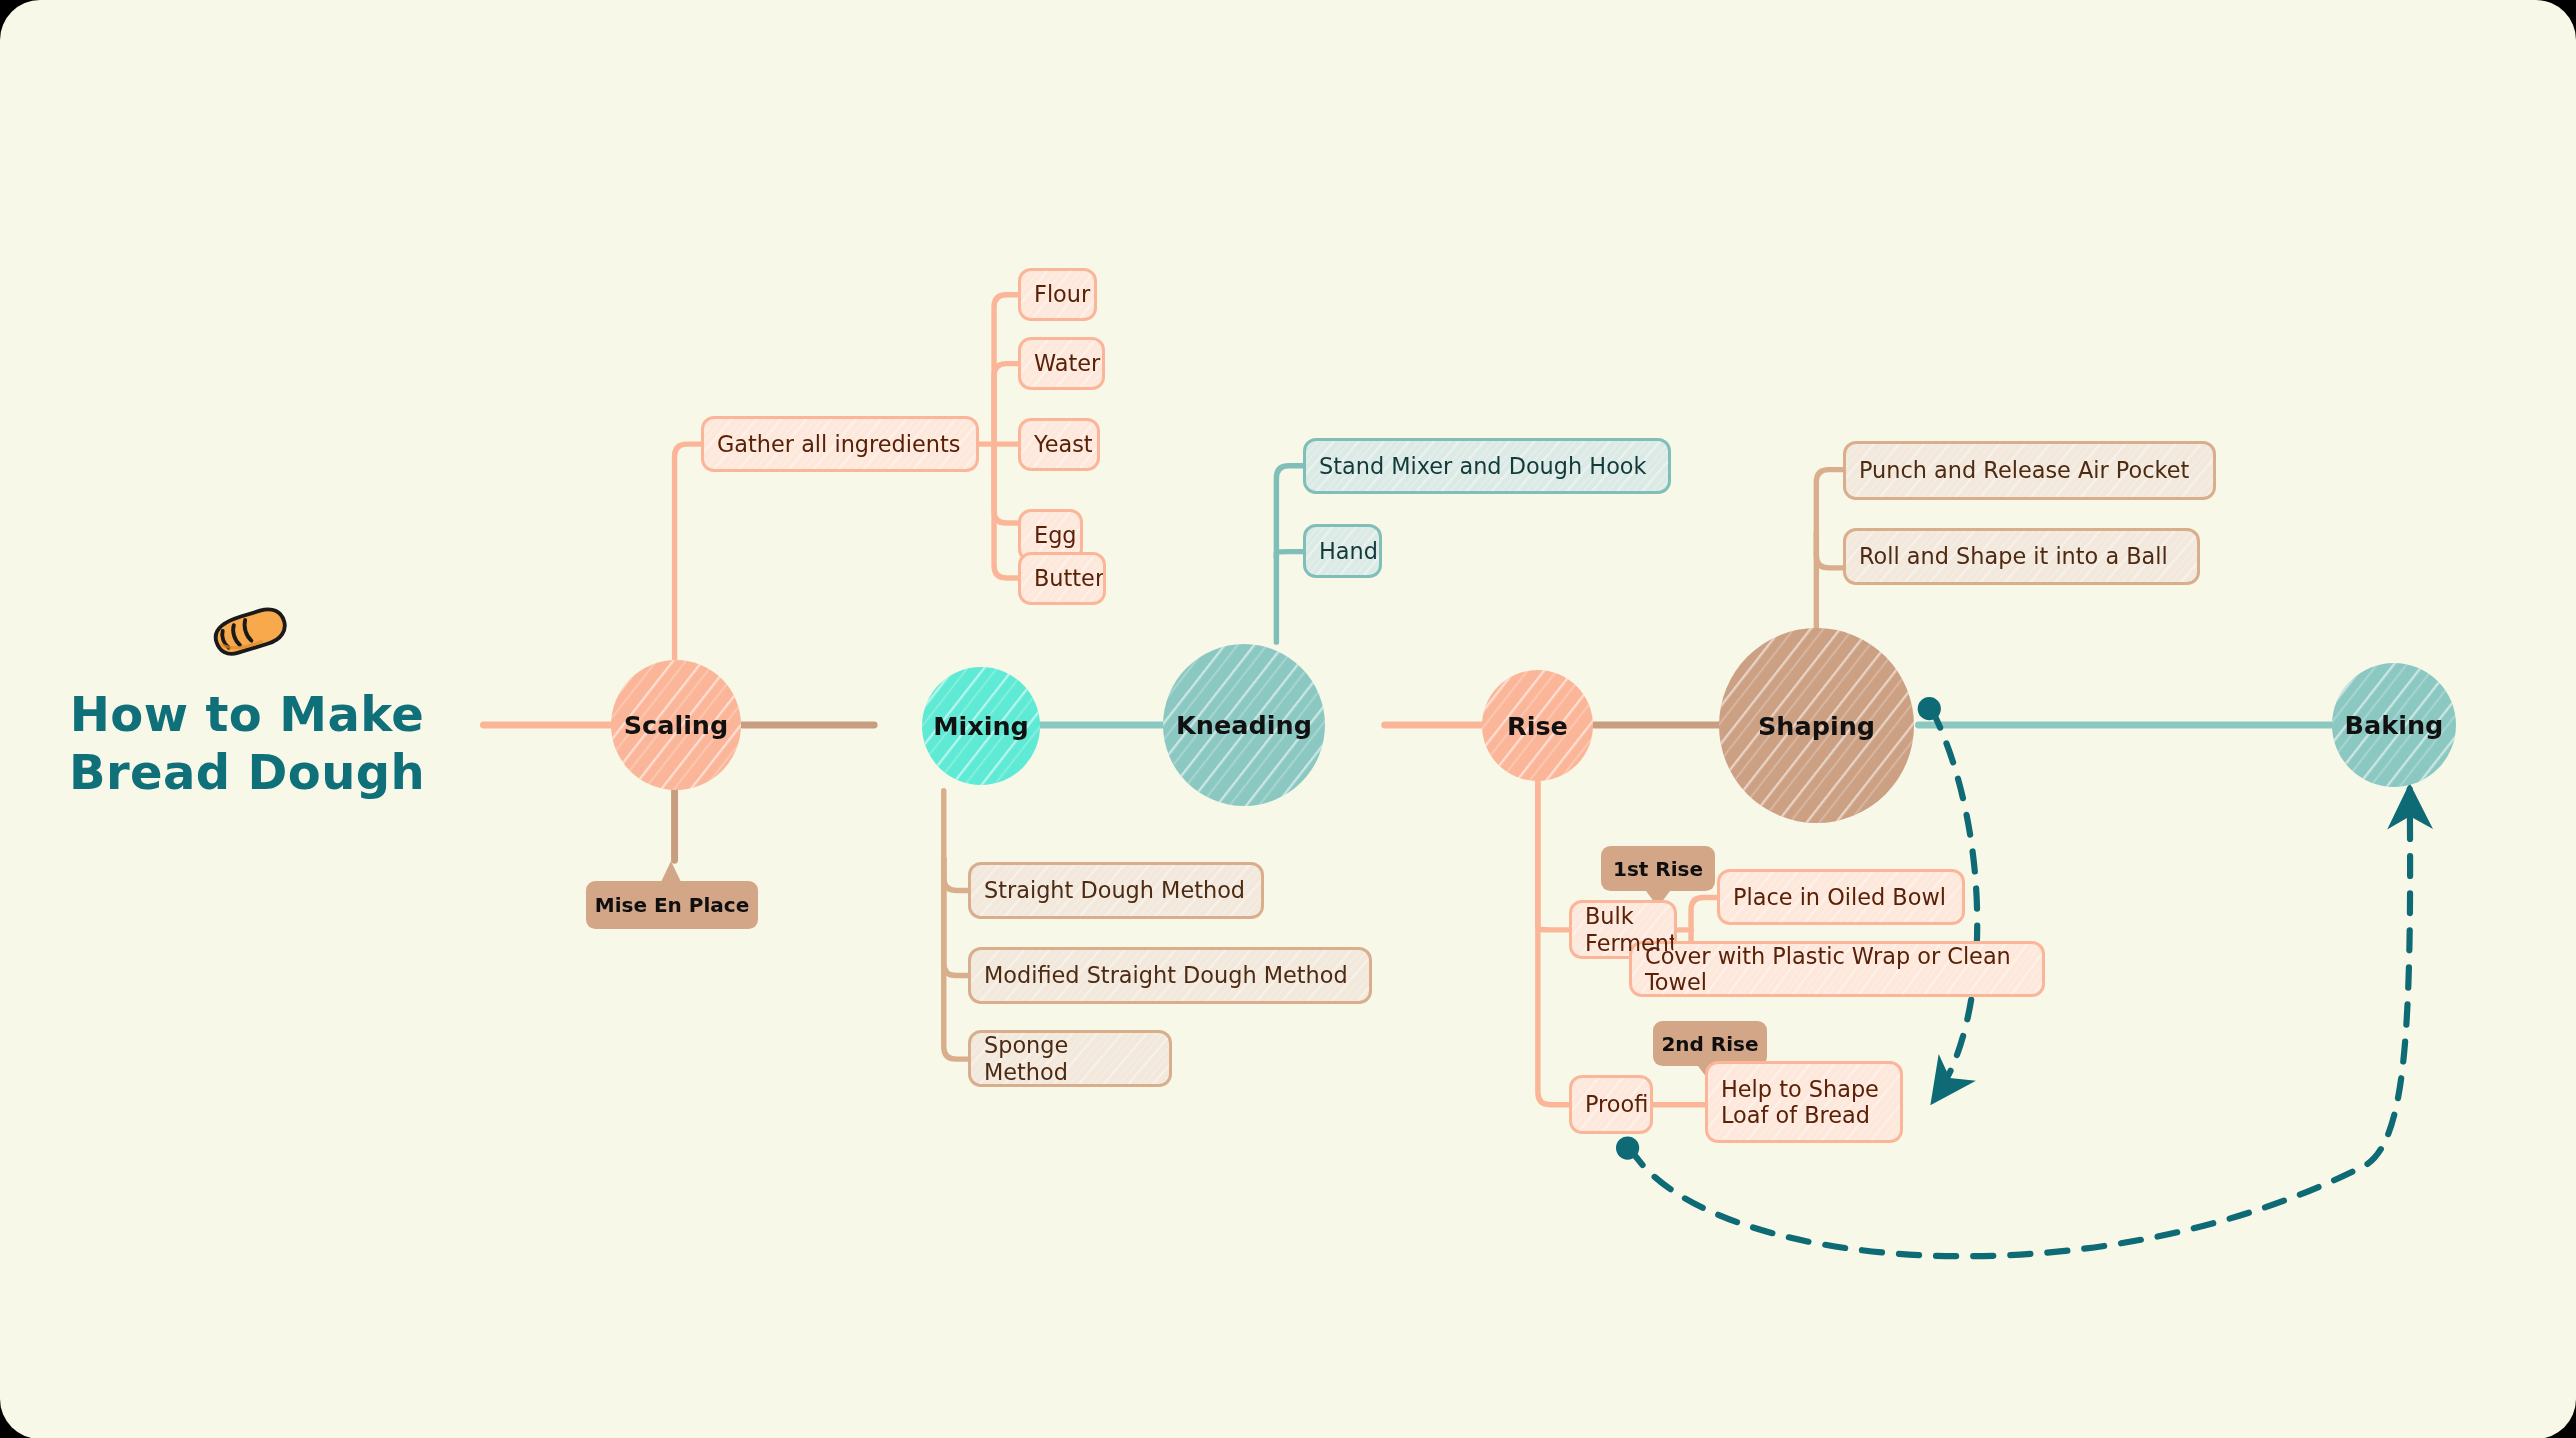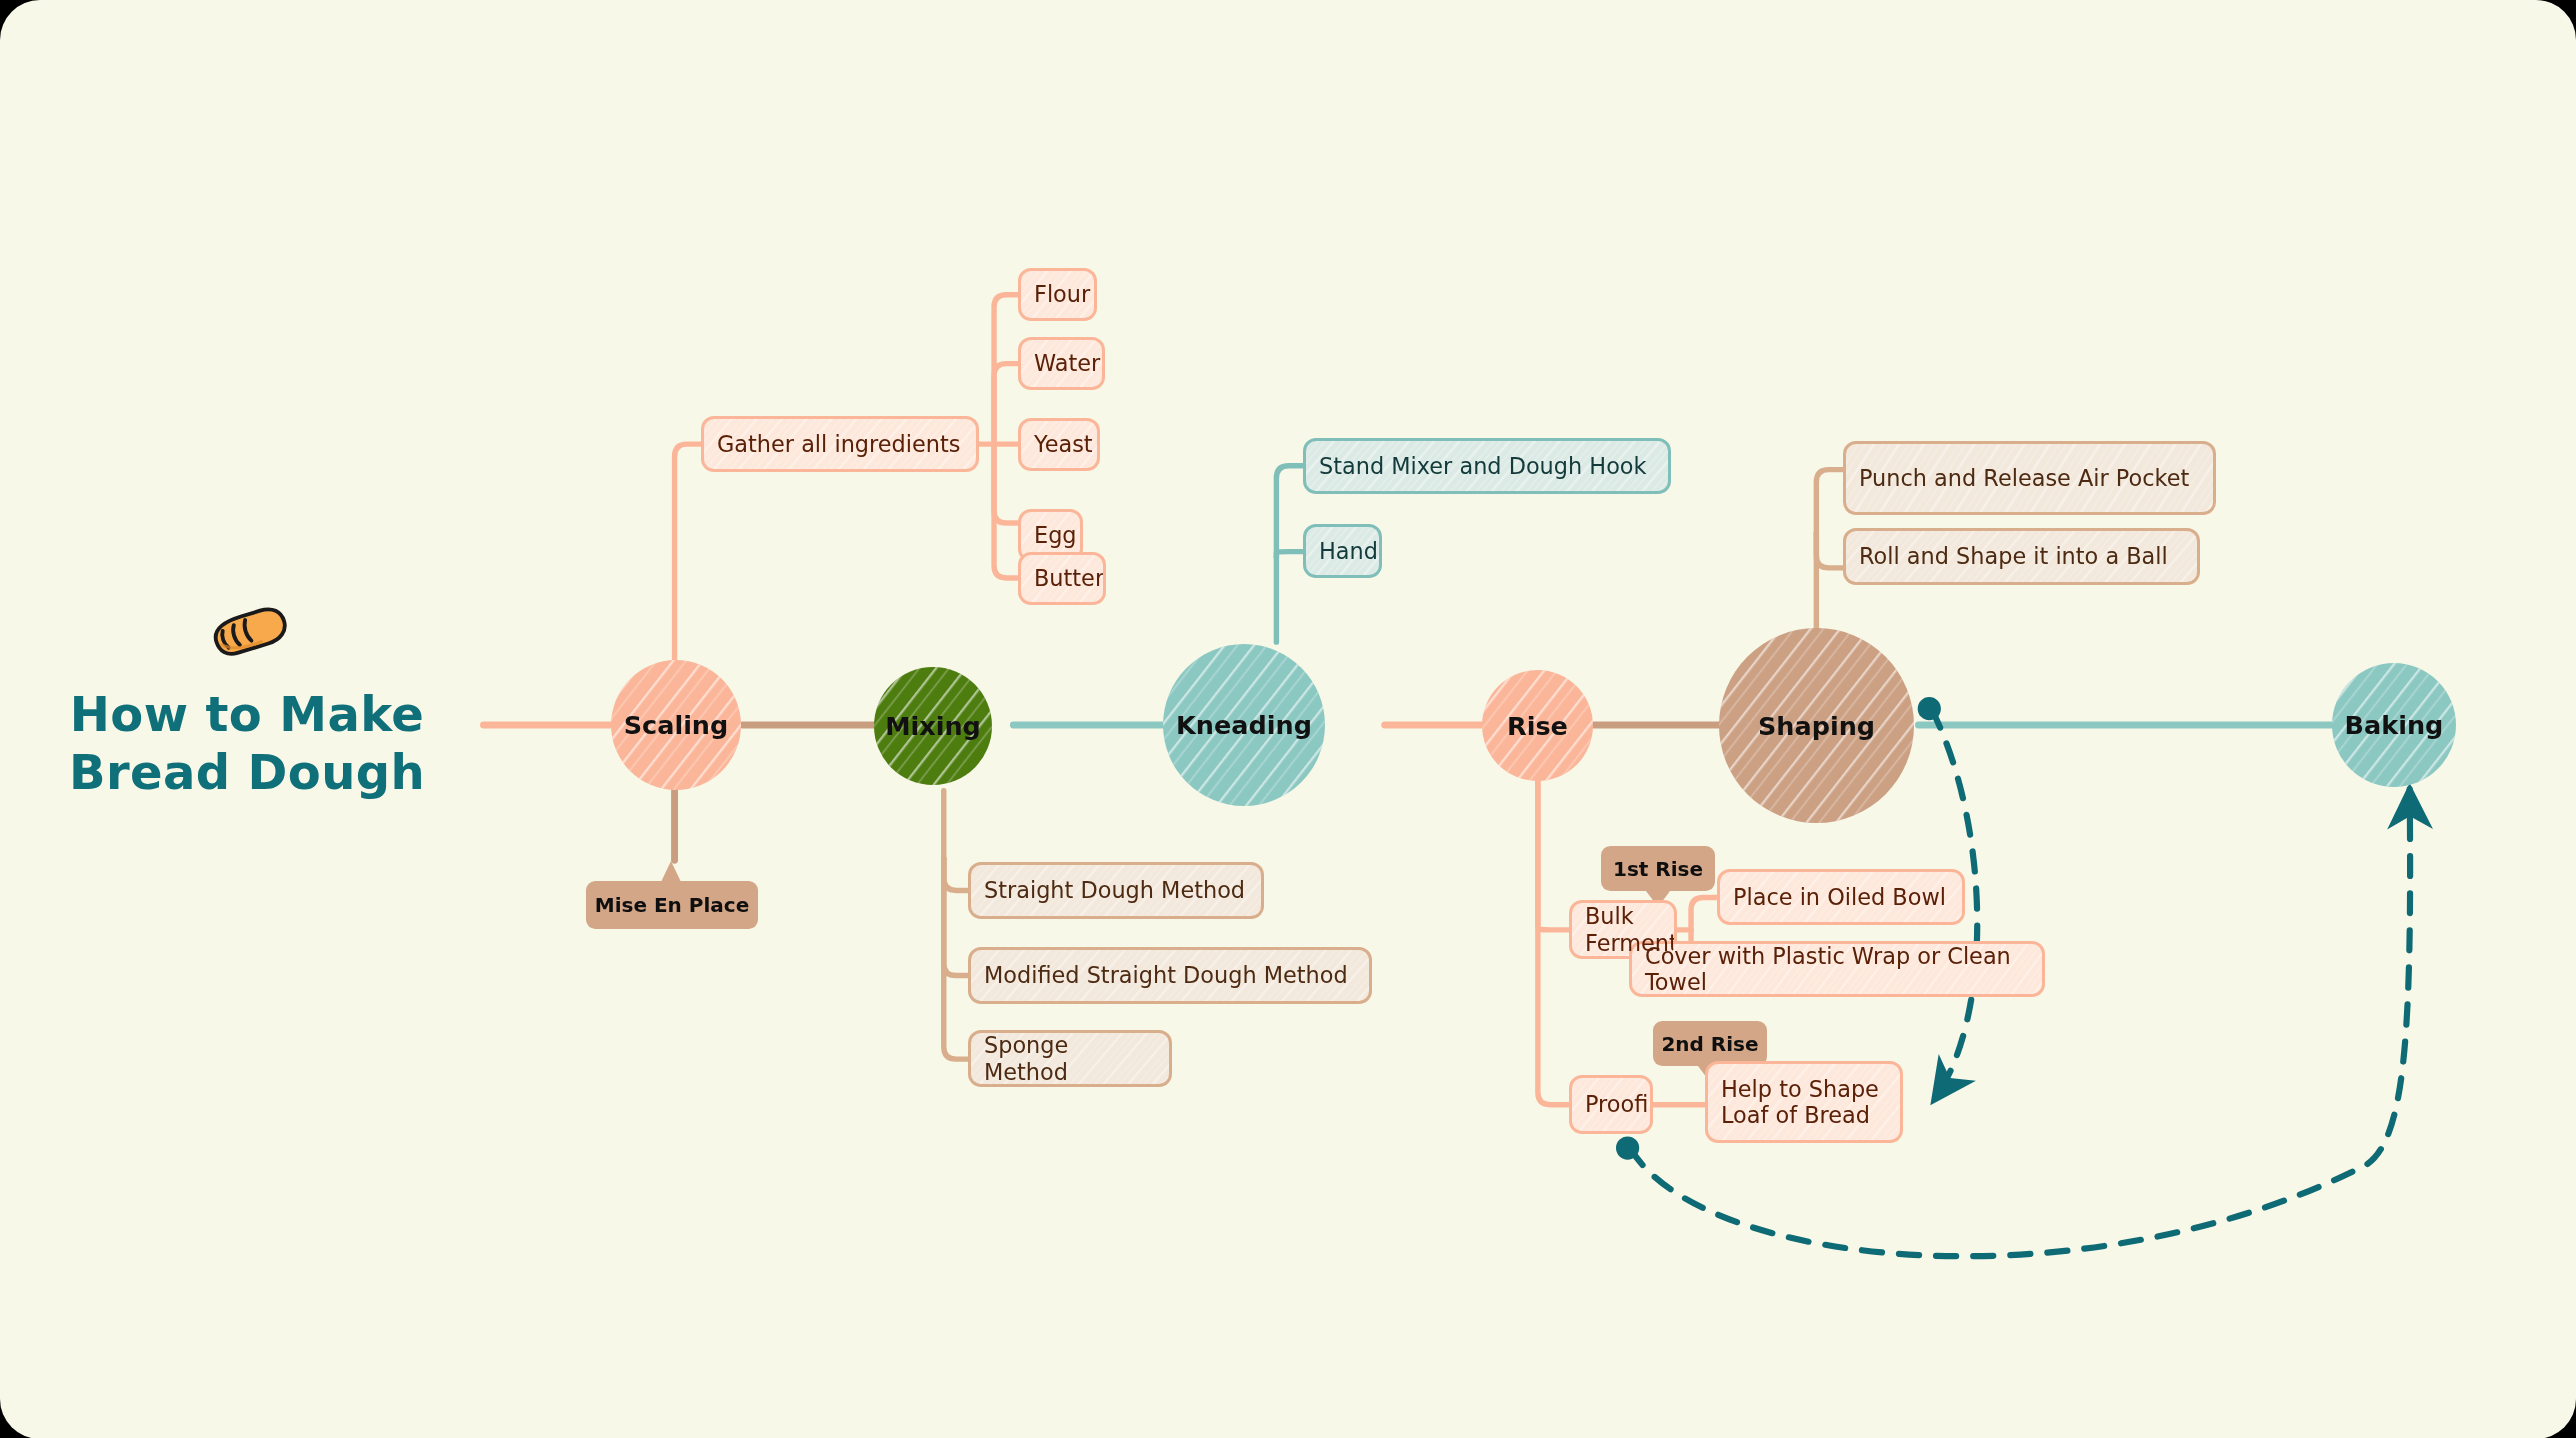--- a/index.html
+++ b/index.html
@@ -207,21 +207,21 @@
     </div>
   </div>
 
   <div class="stage" style="left:611px; top:660px; width:130px; height:130px; background:#FBB699;">
     <svg class="hatch" viewBox="0 0 168 168" preserveAspectRatio="none">
       <rect width="168" height="168" fill="url(#hpl)"></rect>
     </svg>
     <span class="stage-label">Scaling</span>
   </div>
 
-  <div class="stage" style="left:874px; top:667px; width:118px; height:118px; background:#4d7c0f;">
+  <div class="stage" style="left:922px; top:667px; width:118px; height:118px; background:#5eead4;">
     <svg class="hatch" viewBox="0 0 152 152" preserveAspectRatio="none">
       <rect width="152" height="152" fill="url(#hpl)"></rect>
     </svg>
     <span class="stage-label">Mixing</span>
   </div>
 
   <div class="stage" style="left:1163px; top:644px; width:162px; height:162px; background:#8CC8C2;">
     <svg class="hatch" viewBox="0 0 210 210" preserveAspectRatio="none">
       <rect width="210" height="210" fill="url(#hpl)"></rect>
     </svg>
@@ -355,21 +355,21 @@
     <span class="leaf-label">Proofing</span>
   </div>
   <div class="leaf peach" style="left:1705px; top:1061px; width:198px; height:82px;">
     <svg class="hatch" viewBox="0 0 256 106" preserveAspectRatio="none">
         <rect width="256" height="106" fill="url(#hp)"></rect>
       </svg>
     <span class="leaf-label">Help to Shape
 Loaf of Bread</span>
   </div>
 
-  <div class="leaf tan" style="left:1843px; top:441px; width:373px; height:74px;">
+  <div class="leaf tan" style="left:1843px; top:441px; width:373px; height:59px;">
     <svg class="hatch" viewBox="0 0 482 74" preserveAspectRatio="none">
         <rect width="482" height="74" fill="url(#hp)"></rect>
       </svg>
     <span class="leaf-label">Punch and Release Air Pocket</span>
   </div>
   <div class="leaf tan" style="left:1843px; top:528px; width:357px; height:57px;">
     <svg class="hatch" viewBox="0 0 462 74" preserveAspectRatio="none">
         <rect width="462" height="74" fill="url(#hp)"></rect>
       </svg>
     <span class="leaf-label">Roll and Shape it into a Ball</span>

